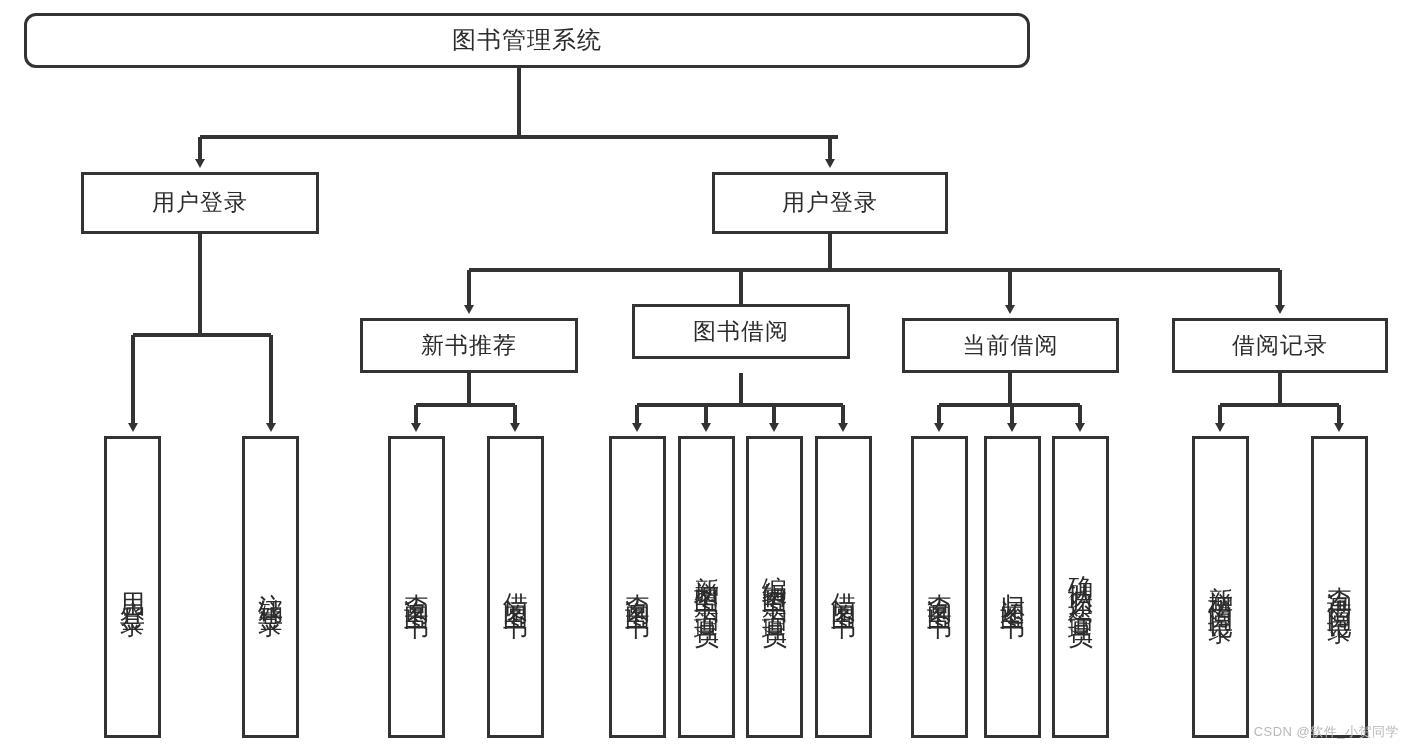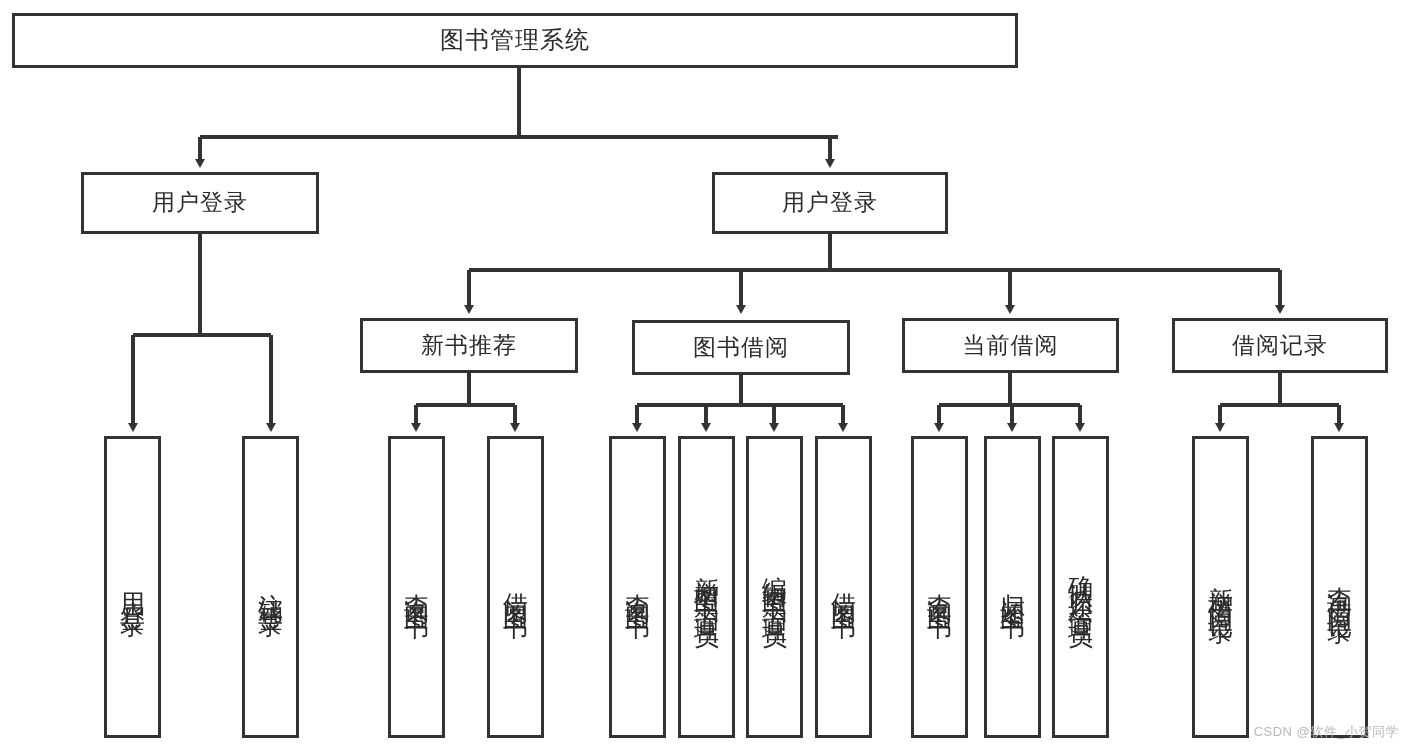--- a/index.html
+++ b/index.html
@@ -113,27 +113,27 @@
       <path d="M1012,405 L1012,424" marker-end="url(#arrow)"></path>
       <path d="M1080,405 L1080,424" marker-end="url(#arrow)"></path>
 
       <path d="M1280,373 L1280,405"></path>
       <path d="M1220,405 L1339,405"></path>
       <path d="M1220,405 L1220,424" marker-end="url(#arrow)"></path>
       <path d="M1339,405 L1339,424" marker-end="url(#arrow)"></path>
     </g>
   </svg>
 
-  <div class="node node-h node-root" style="left:12px; top:13px; width:1006px; height:55px;">图书管理系统</div>
+  <div class="node node-h node-root" style="left:24px; top:13px; width:1006px; height:55px;border-radius:12px;">图书管理系统</div>
 
   <div class="node node-h" style="left:81px; top:172px; width:238px; height:62px;">用户登录</div>
   <div class="node node-h" style="left:712px; top:172px; width:236px; height:62px;">用户登录</div>
 
   <div class="node node-h" style="left:360px; top:318px; width:218px; height:55px;">新书推荐</div>
-  <div class="node node-h" style="left:632px; top:320px; width:218px; height:55px;">图书借阅</div>
+  <div class="node node-h" style="left:632px; top:304px; width:218px; height:55px;">图书借阅</div>
   <div class="node node-h" style="left:1172px; top:318px; width:216px; height:55px;">借阅记录</div>
   <div class="node node-h" style="left:902px; top:318px; width:217px; height:55px;">当前借阅</div>
 
   <div class="node node-v" style="left:104px; top:436px; width:57px; height:302px;">用户登录</div>
   <div class="node node-v" style="left:242px; top:436px; width:57px; height:302px;">注销登录</div>
 
   <div class="node node-v" style="left:388px; top:436px; width:57px; height:302px;">查询图书</div>
   <div class="node node-v" style="left:487px; top:436px; width:57px; height:302px;">借阅图书</div>
 
   <div class="node node-v" style="left:609px; top:436px; width:57px; height:302px;">查询图书</div>

